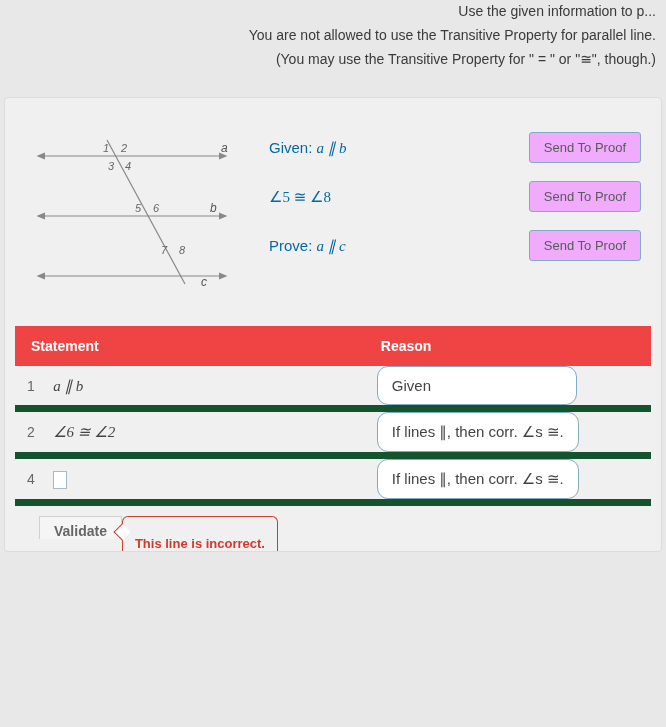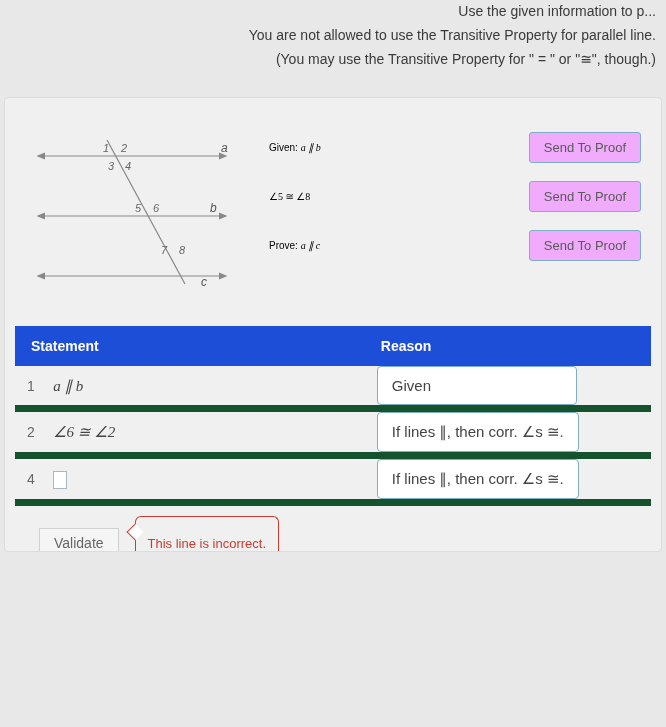--- a/index.html
+++ b/index.html
@@ -44,41 +44,41 @@
     gap: 18px;
     padding-top: 6px;
   }
   .given-row {
     display: flex;
     align-items: center;
     justify-content: space-between;
     gap: 20px;
   }
   .given-text {
-    font-size: 10px;
-    color: #000000;
+    font-size: 15px;
+    color: #0369a1;
     font-family: Georgia, serif;
   }
   .given-text .lbl { font-style: normal; font-family: Arial; }
   .btn {
     border: 1px solid #7faec4;
     background: #f0abfc;
     color: #5a5a5a;
     font-size: 13px;
     padding: 7px 14px;
     border-radius: 3px;
     cursor: pointer;
     white-space: nowrap;
   }
   table.proof {
     width: 100%;
     border-collapse: collapse;
   }
   table.proof thead th {
-    background: #1d4ed8;
+    background: #ef4444;
     color: #fff;
     text-align: left;
     font-weight: 600;
     font-size: 14px;
     padding: 12px 16px;
   }
   table.proof thead th:first-child { width: 55%; }
   table.proof tbody td {
     padding: 0 12px;
     border-bottom: 7px solid #14532d;
@@ -92,39 +92,39 @@
     font-size: 14px;
   }
   .stmt {
     font-family: Georgia, serif;
     font-style: italic;
     color: #444;
   }
   .reason-box {
     border: 1px solid #7faec4;
     background: #fff;
-    border-radius: 4px;
+    border-radius: 11px;
     padding: 10px 14px;
     font-size: 15px;
     color: #444;
     display: inline-block;
     min-width: 200px;
   }
   .blank-box {
     display: inline-block;
     width: 14px; height: 18px;
     border: 1px solid #a8b8c4;
     background: #fff;
     vertical-align: middle;
   }
   .footer-row {
     display: flex;
-    align-items: flex-end;
-    gap: 16px;
+    align-items: flex-start;
     padding: 10px 4px 0 24px;
+    font-weight: bold;
   }
   .validate-btn {
     color: #666;
     font-size: 14px;
     background: #f5f5f5;
     border-top: 1px solid #d0d0d0;
     border-left: 1px solid #d0d0d0;
     border-right: 1px solid #d0d0d0;
     padding: 6px 14px 0 14px;
   }

